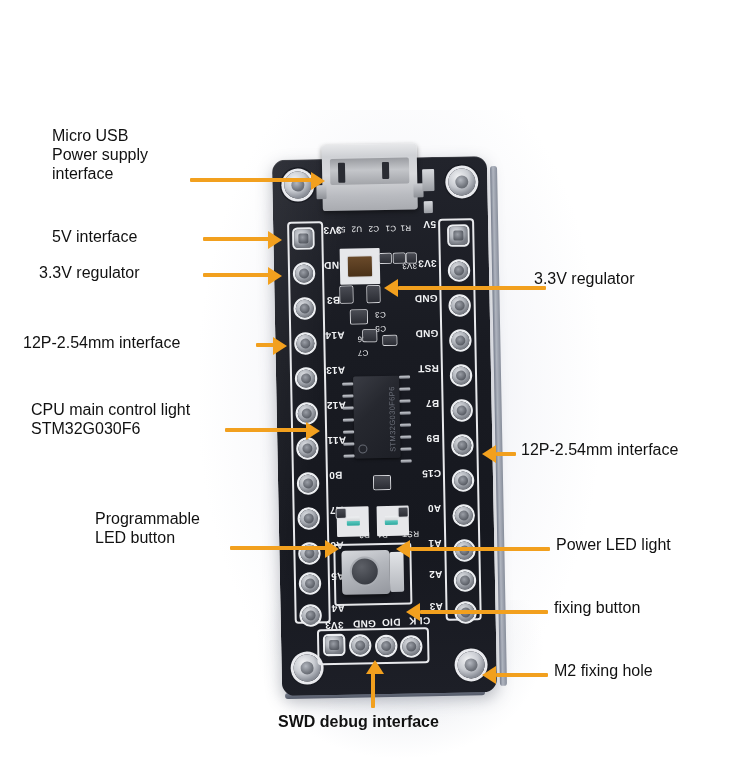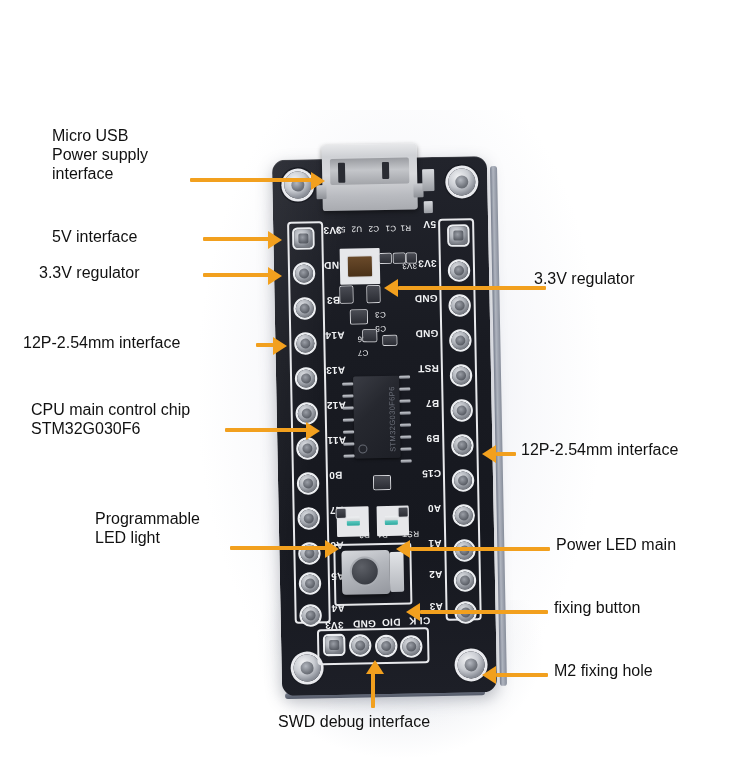--- a/index.html
+++ b/index.html
@@ -331,47 +331,47 @@
   <div class="ahead right" style="left:268px;top:231px;"></div>
 
   <div class="lbl" style="left:39px;top:264px;">3.3V regulator</div>
   <div class="ln" style="left:203px;top:273px;width:66px;"></div>
   <div class="ahead right" style="left:268px;top:267px;"></div>
 
   <div class="lbl" style="left:23px;top:334px;">12P-2.54mm interface</div>
   <div class="ln" style="left:256px;top:343px;width:18px;"></div>
   <div class="ahead right" style="left:273px;top:337px;"></div>
 
-  <div class="lbl" style="left:31px;top:401px;">CPU main control chip
+  <div class="lbl" style="left:31px;top:401px;">CPU main control light
 STM32G030F6</div>
   <div class="ln" style="left:225px;top:428px;width:82px;"></div>
   <div class="ahead right" style="left:306px;top:422px;"></div>
 
   <div class="lbl" style="left:95px;top:510px;">Programmable
-LED light</div>
+LED button</div>
   <div class="ln" style="left:230px;top:546px;width:96px;"></div>
   <div class="ahead right" style="left:325px;top:540px;"></div>
 
   <div class="lbl" style="left:534px;top:270px;">3.3V regulator</div>
   <div class="ln" style="left:398px;top:286px;width:148px;"></div>
   <div class="ahead left" style="left:384px;top:279px;"></div>
 
   <div class="lbl" style="left:521px;top:441px;">12P-2.54mm interface</div>
   <div class="ln" style="left:496px;top:452px;width:20px;"></div>
   <div class="ahead left" style="left:482px;top:445px;"></div>
 
-  <div class="lbl" style="left:556px;top:536px;">Power LED main</div>
+  <div class="lbl" style="left:556px;top:536px;">Power LED light</div>
   <div class="ln" style="left:410px;top:547px;width:140px;"></div>
   <div class="ahead left" style="left:396px;top:540px;"></div>
 
   <div class="lbl" style="left:554px;top:599px;">fixing button</div>
   <div class="ln" style="left:420px;top:610px;width:128px;"></div>
   <div class="ahead left" style="left:406px;top:603px;"></div>
 
   <div class="lbl" style="left:554px;top:662px;">M2 fixing hole</div>
   <div class="ln" style="left:496px;top:673px;width:52px;"></div>
   <div class="ahead left" style="left:482px;top:666px;"></div>
 
-  <div class="lbl" style="left:278px;top:713px;">SWD debug interface</div>
+  <div class="lbl" style="left:278px;top:713px;font-weight:bold;">SWD debug interface</div>
   <div class="vln" style="left:371px;top:672px;height:36px;"></div>
   <div class="ahead up" style="left:366px;top:660px;"></div>
 
 </div>
 
 </body></html>

